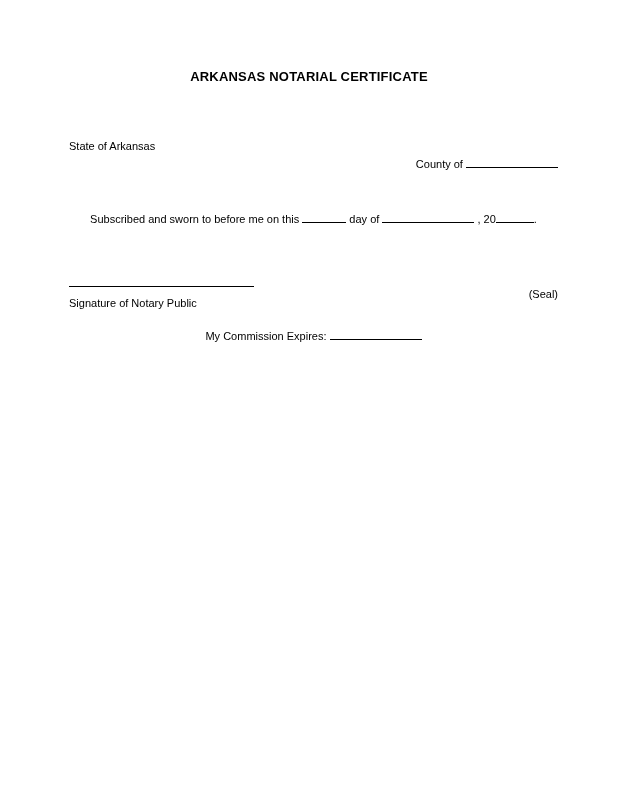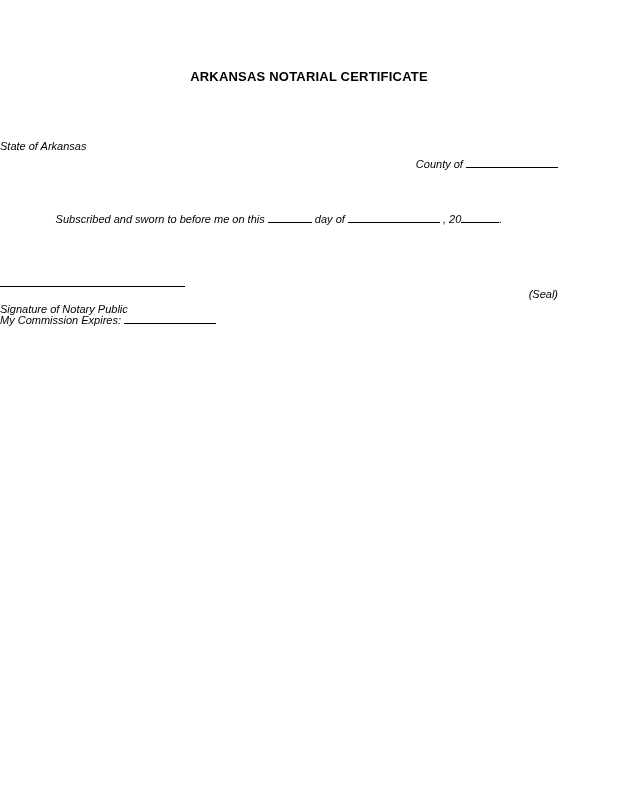--- a/index.html
+++ b/index.html
@@ -26,24 +26,24 @@
     margin-top: 66px;
   }
   .title-line {
     font-size: 13px;
     font-weight: bold;
     letter-spacing: 0.2px;
     line-height: 22px;
   }
   .body-block {
     margin-top: 50px;
+    padding-left: 69px;
     padding-right: 60px;
     font-size: 11px;
     line-height: 16.5px;
-    font-style: italic;
   }
   .state-line {
     margin-top: 0;
   }
   .county-line {
     margin-top: 1px;
     text-align: right;
   }
   .blank {
     display: inline-block;
@@ -66,32 +66,33 @@
     position: relative;
     height: 34px;
   }
   .sig-rule {
     width: 185px;
     border-bottom: 1px solid #000;
     height: 16px;
   }
   .sig-label {
     font-size: 11px;
-    margin-top: 14px;
+    margin-top: 8px;
   }
   .seal-text {
     position: absolute;
     right: 0;
     top: 16px;
     font-size: 11px;
     text-align: right;
   }
 
   .commission-line {
-    margin-top: 8px;
+    margin-top: 24px;
+    text-align: center;
   }
 </style>
 </head>
 <body>
 
 <div class="page">
 
   <div class="title-block">
     <div class="title-line">ARKANSAS NOTARIAL CERTIFICATE</div>
   </div>

